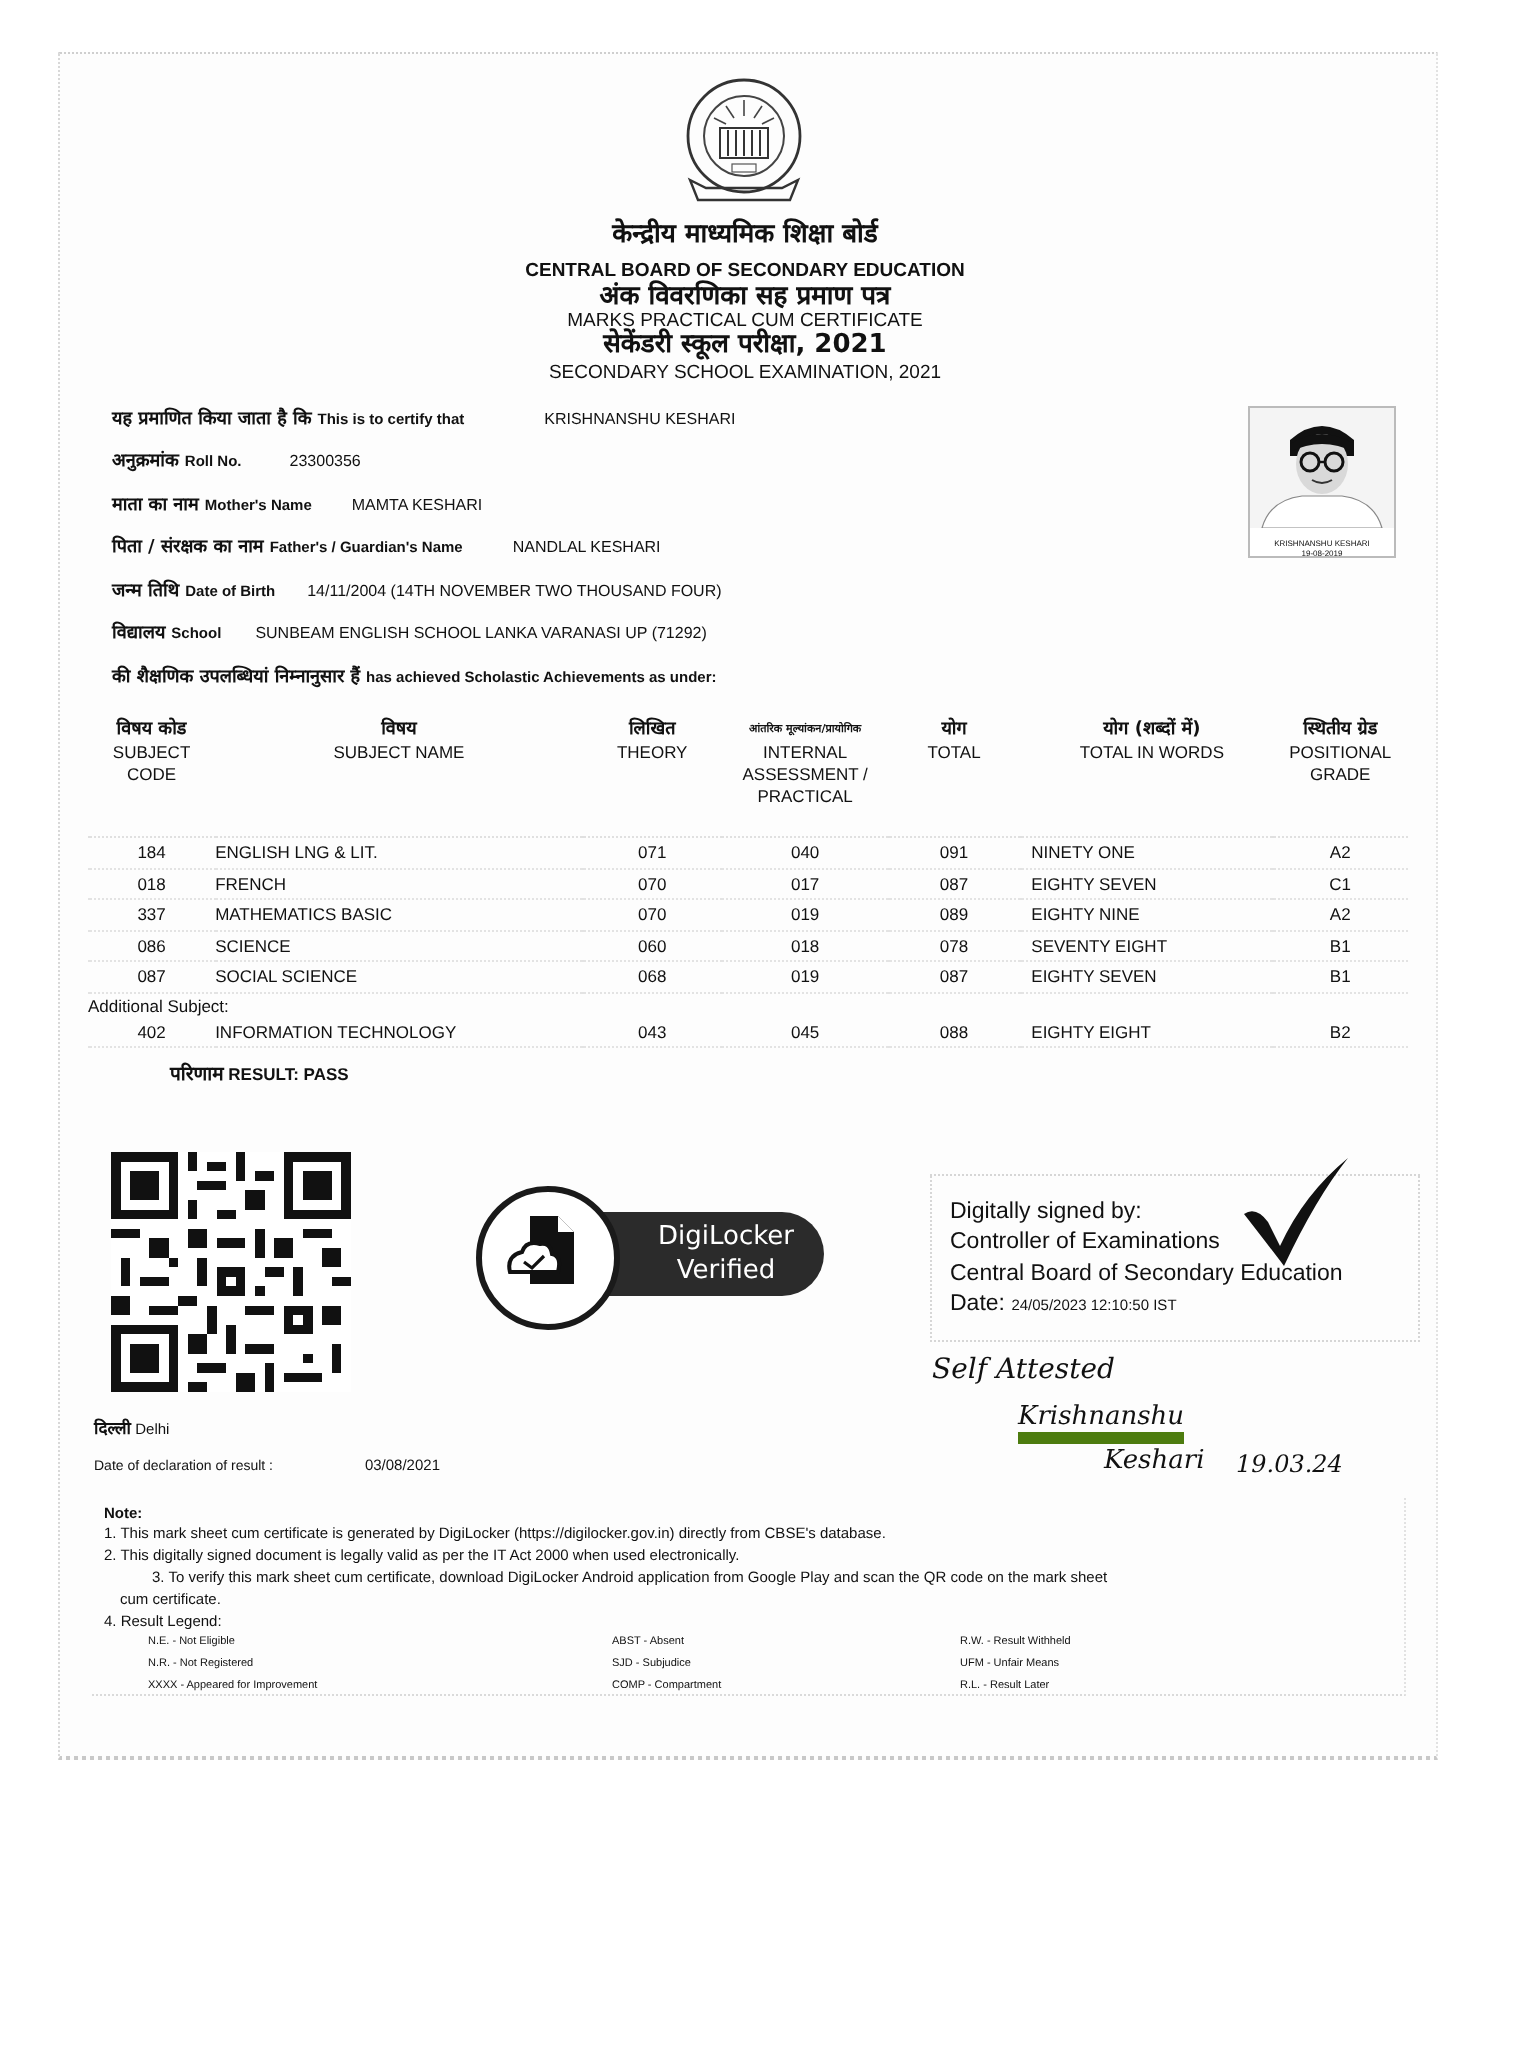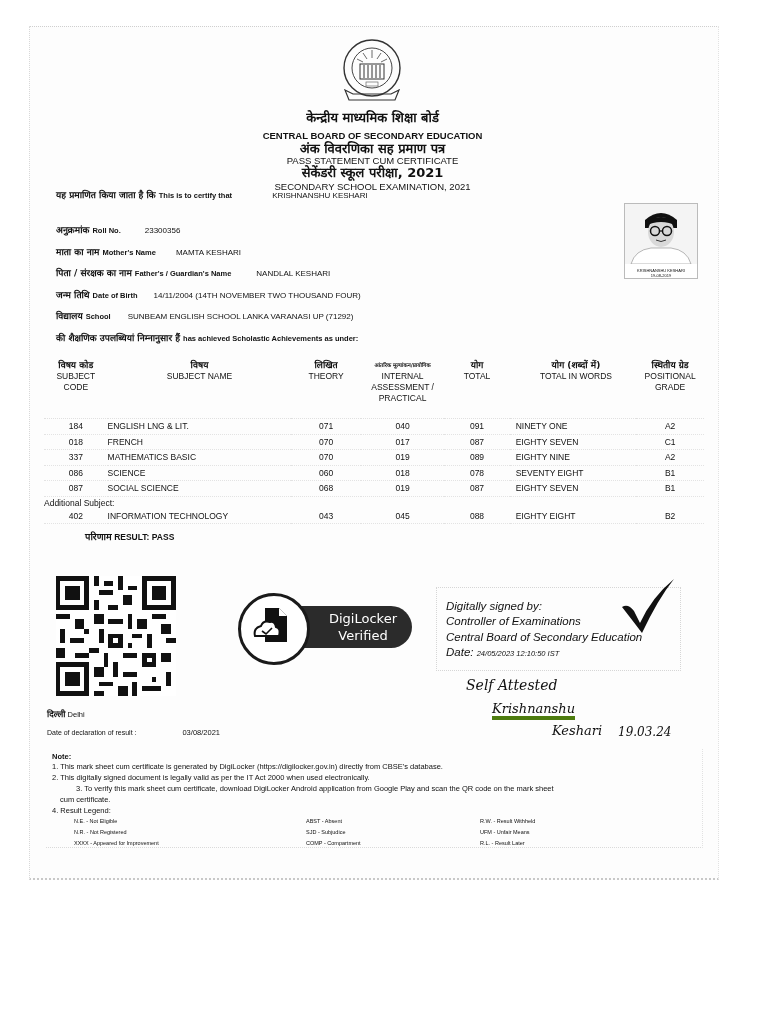--- a/index.html
+++ b/index.html
@@ -46,21 +46,21 @@
 
   .result { left: 85px; top: 530px; font-size: 8.5px; font-weight: bold; }
   .result .hi { font-size: 9.5px; }
 
   .qr { left: 52px; top: 576px; width: 127px; height: 120px; }
   .badge { left: 238px; top: 593px; width: 176px; height: 70px; }
   .badge-pill { position: absolute; left: 34px; top: 13px; width: 140px; height: 42px; background: #2b2b2b; border-radius: 0 21px 21px 0; }
   .badge-text { position: absolute; left: 80px; top: 17px; width: 90px; text-align: center; color: #fff; font-weight: normal; font-size: 13px; line-height: 17px; font-family: "DejaVu Sans", sans-serif; }
   .badge-circle { position: absolute; left: 0; top: 0; width: 66px; height: 66px; border-radius: 50%; border: 3px solid #1a1a1a; background: #fff; }
 
-  .sign-box { left: 436px; top: 587px; width: 243px; height: 82px; border: 1px dotted #d6d6d6; font-style: italic; }
+  .sign-box { left: 465px; top: 587px; width: 243px; height: 82px; border: 1px dotted #d6d6d6; }
   .sign-box .ln { position: absolute; left: 9px; font-size: 11.5px; color: #111; white-space: nowrap; }
   .sign-box .date-val { font-size: 7.5px; }
   .checkmark { left: 618px; top: 577px; width: 60px; height: 58px; }
 
   .attest { left: 466px; top: 675px; width: 250px; height: 70px; font-family: "DejaVu Serif", serif; font-style: italic; color: #111; }
   .attest span { position: absolute; white-space: nowrap; }
 
   .place { left: 47px; top: 708px; font-size: 7.5px; }
   .place .hi { font-size: 8.5px; font-weight: bold; }
   .decl { left: 47px; top: 728px; font-size: 7px; }
@@ -94,25 +94,25 @@
       <line x1="37" y1="27" x2="37" y2="40"></line>
       <line x1="41" y1="27" x2="41" y2="40"></line>
     </g>
   <path d="M6 52 L14 56 L52 56 L60 52 L56 62 L10 62 Z" fill="none" stroke="#333" stroke-width="1.2"></path>
   <rect x="27" y="44" width="12" height="4" fill="none" stroke="#555" stroke-width="0.6"></rect>
 </svg>
 
 <div class="abs hdr hi hdr-hi" style="top:111px;">केन्द्रीय माध्यमिक शिक्षा बोर्ड</div>
 <div class="abs hdr hdr-en bold" style="top:131px;">CENTRAL BOARD OF SECONDARY EDUCATION</div>
 <div class="abs hdr hi hdr-hi" style="top:142px;">अंक विवरणिका सह प्रमाण पत्र</div>
-<div class="abs hdr hdr-en" style="top:156px;">PASS STATEMENT CUM CERTIFICATE</div>
+<div class="abs hdr hdr-en" style="top:156px;">MARKS PRACTICAL CUM CERTIFICATE</div>
 <div class="abs hdr hi hdr-hi" style="top:166px;">सेकेंडरी स्कूल परीक्षा, 2021</div>
 <div class="abs hdr hdr-en" style="top:182px;">SECONDARY SCHOOL EXAMINATION, 2021</div>
 
-<div class="abs field-row" style="top:188px;justify-content:center;">
+<div class="abs field-row" style="top:202px;justify-content:center;">
   <span class="lbl-hi">यह प्रमाणित किया जाता है कि</span>
   <span class="lbl-en">This is to certify that</span>
   <span class="val" style="margin-left:40px;">KRISHNANSHU KESHARI</span>
 </div>
 <div class="abs field-row" style="top:223px;">
   <span class="lbl-hi">अनुक्रमांक</span>
   <span class="lbl-en">Roll No.</span>
   <span class="val" style="margin-left:24px;">23300356</span>
 </div>
 <div class="abs field-row" style="top:245px;">
@@ -316,21 +316,21 @@
     <span>Date:</span>
     <span class="date-val">24/05/2023 12:10:50 IST</span>
   </div>
 </div>
 <svg class="abs checkmark" viewBox="0 0 60 58">
   <path d="M4 30 Q10 26 16 34 L22 46 Q34 20 56 2 Q40 22 24 56 Q18 48 4 30 Z" fill="#111"></path>
 </svg>
 
 <div class="abs attest">
   <span style="left:0; top:2px; font-size:14px;">Self Attested</span>
-  <span style="left:26px; top:26px; font-size:13px; border-bottom:4px solid #4d7c0f;">Krishnanshu</span>
+  <span style="left:43px; top:26px; font-size:13px; border-bottom:6px solid #4d7c0f;">Krishnanshu</span>
   <span style="left:86px; top:48px; font-size:13px;text-align:right;">Keshari</span>
   <span style="left:152px; top:50px; font-size:12px;">19.03.24</span>
 </div>
 
 <div class="abs place">
   <span class="hi">दिल्ली</span>
   <span>Delhi</span>
 </div>
 <div class="abs decl">
   <span>Date of declaration of result :</span>

